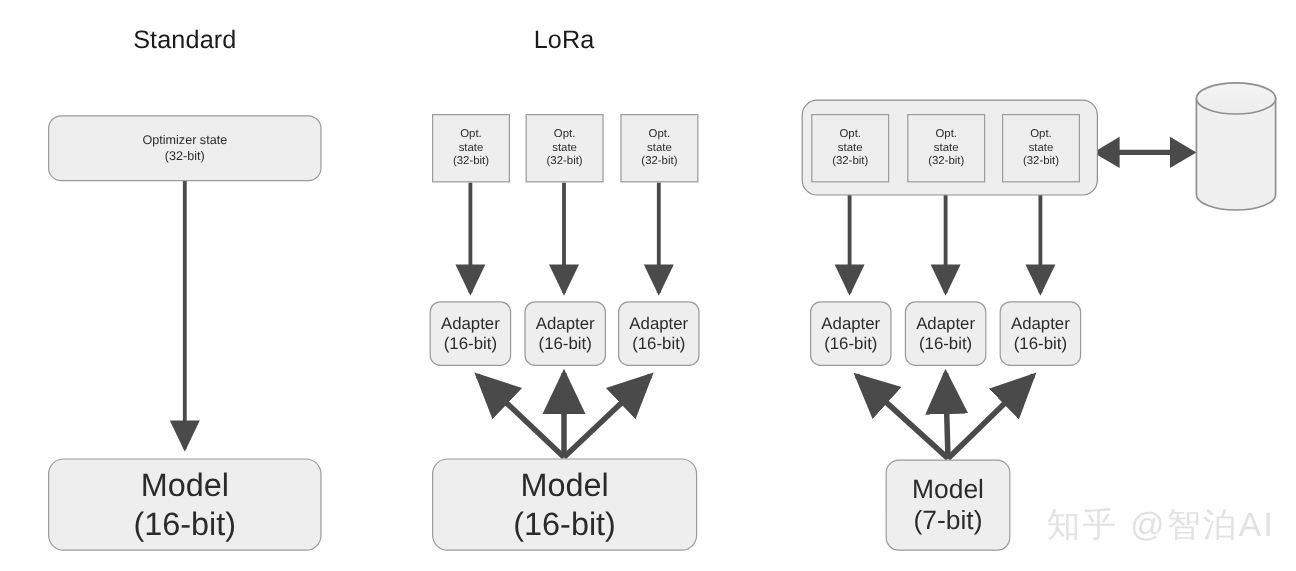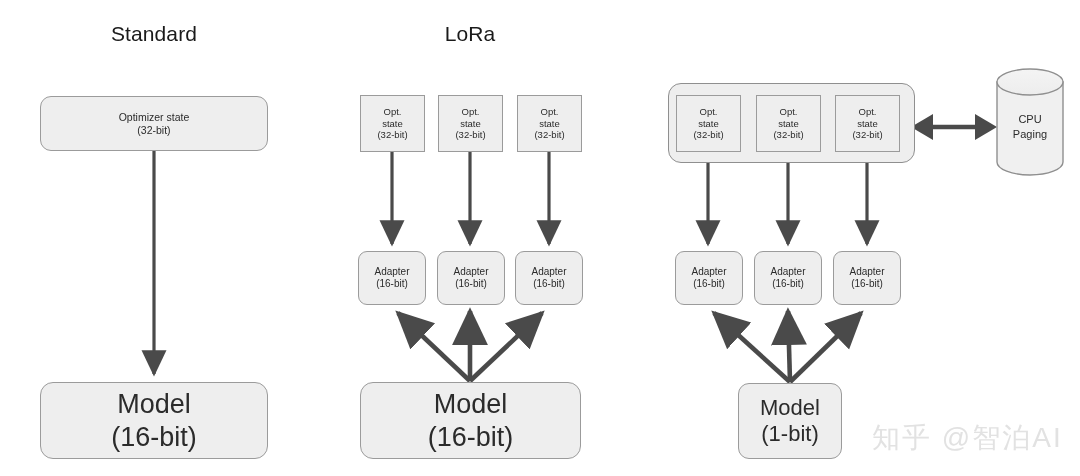--- a/index.html
+++ b/index.html
@@ -44,21 +44,21 @@
     flex-direction: column;
     align-items: center;
     justify-content: center;
     color: #2b2b2b;
     text-align: right;
     line-height: 1.22;
   }
   .node .ln { display: block; white-space: nowrap; }
   .node-opt-wide { font-size: 10.5px; border-radius: 11px; }
   .node-opt-small { font-size: 9.5px; border-radius: 0; }
-  .node-adapter { font-size: 10px; border-radius: 9px; }
+  .node-adapter { font-size: 14px; border-radius: 9px; }
   .node-model { font-size: 27px; border-radius: 13px; line-height: 1.22; }
   .node-model-sm { font-size: 22px; border-radius: 11px; line-height: 1.2; }
   .group-box {
     position: absolute;
     box-sizing: border-box;
     background: #eeeeee;
     border: 1.3px solid #8f8f8f;
     border-radius: 13px;
   }
   .cylinder-label {
@@ -222,23 +222,19 @@
     <span class="ln">Adapter</span>
     <span class="ln">(16-bit)</span>
   </div>
   <div class="node node-adapter" style="left:833px; top:251px; width:68px; height:54px;">
     <span class="ln">Adapter</span>
     <span class="ln">(16-bit)</span>
   </div>
 
   <div class="node node-model-sm" style="left:738px; top:383px; width:104px; height:76px;">
     <span class="ln">Model</span>
-    <span class="ln">(1-bit)</span>
-  </div>
-
-  <div class="cylinder-label" style="left:990px; top:112px; width:80px;">
-    <span class="ln">CPU</span><br>
-    <span class="ln">Paging</span>
-  </div>
+    <span class="ln">(7-bit)</span>
+  </div>
+
 
   <div class="watermark" style="left:872px; top:419px;">知乎 @智泊AI</div>
 
 </div>
 
 </body></html>

